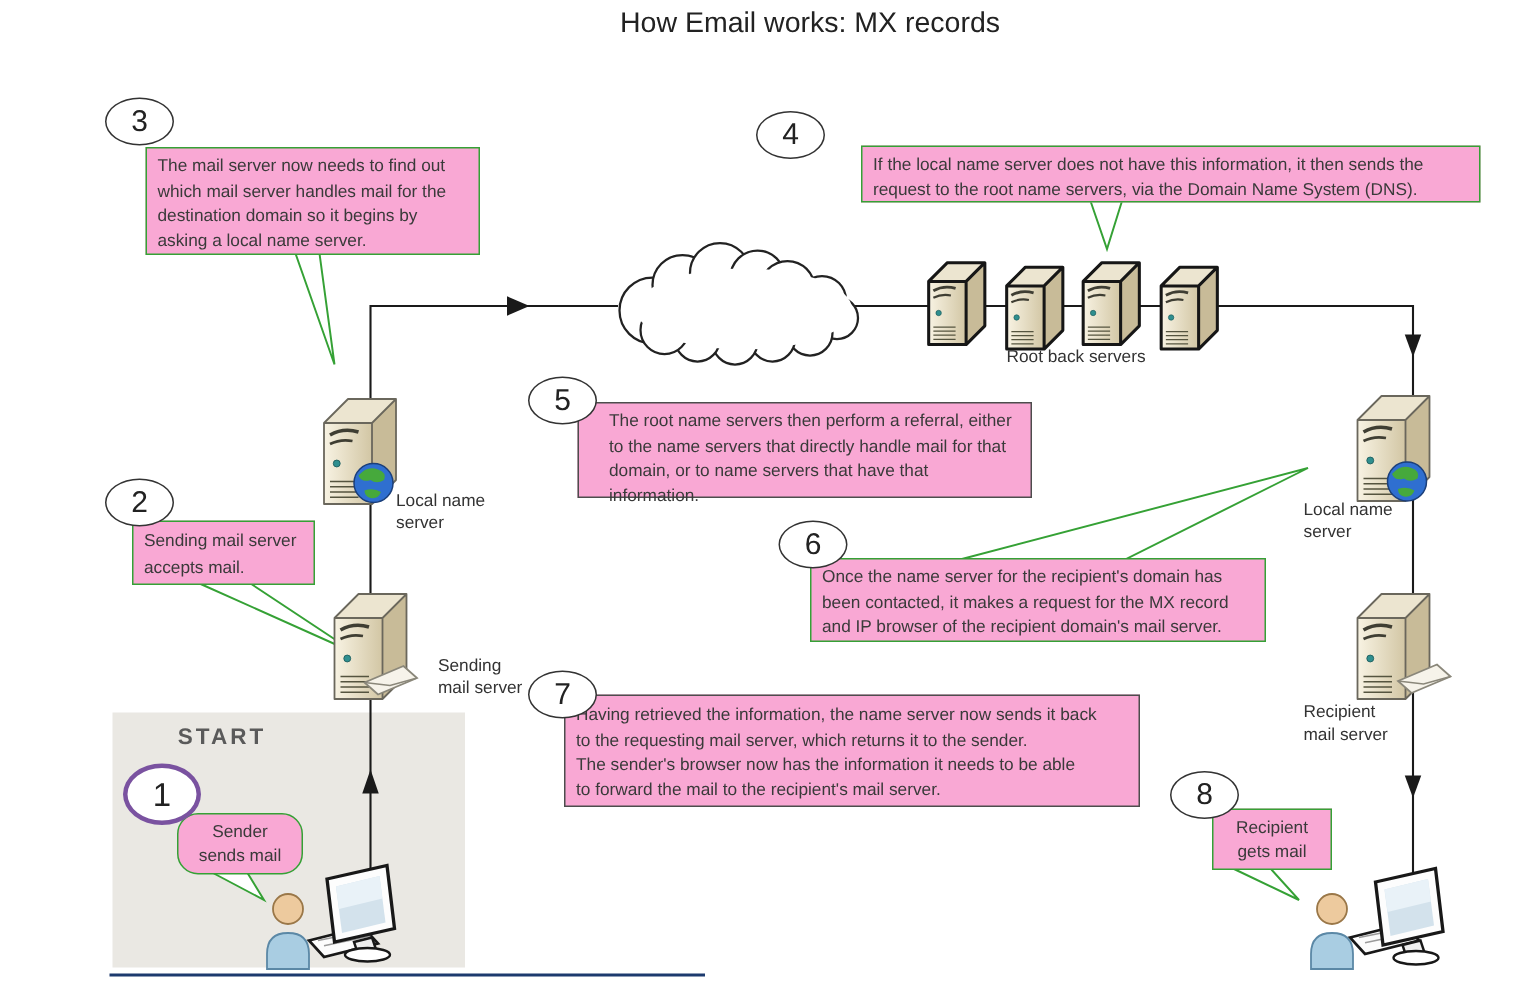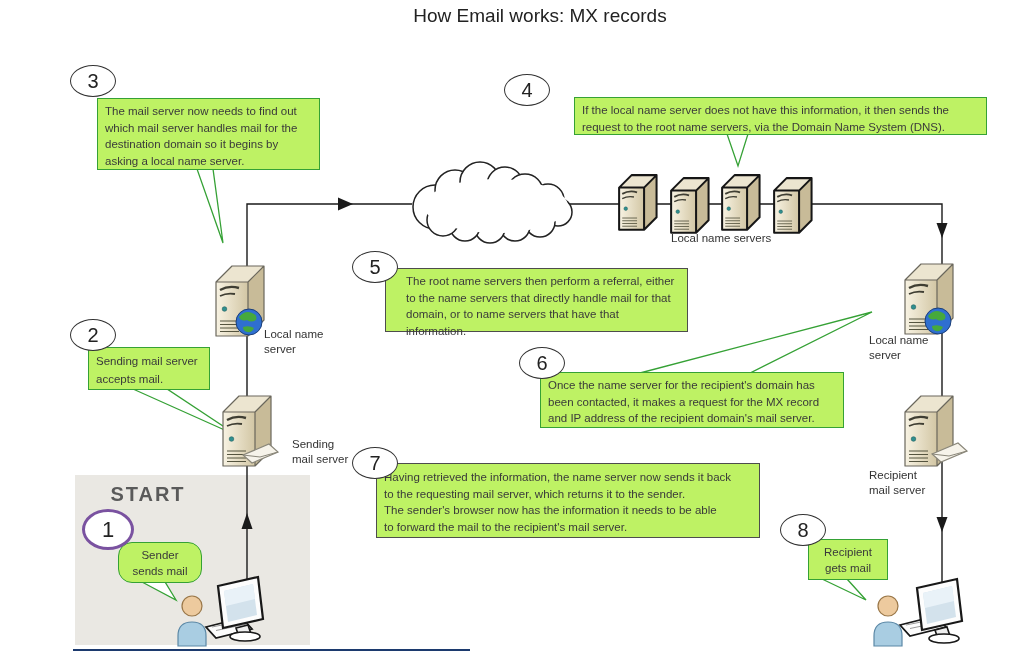--- a/index.html
+++ b/index.html
@@ -1,24 +1,24 @@
 <!DOCTYPE html>
 <html><head>
 <meta charset="utf-8">
 <style>
   html,body{margin:0;padding:0;background:#fff;}
   #canvas{position:relative;width:1020px;height:656px;background:#fff;overflow:hidden;
           font-family:"Liberation Sans",sans-serif;}
   .abs{position:absolute;}
   #start-zone{left:75px;top:475px;width:235px;height:170px;background:#eae8e3;z-index:0;}
-  #start-label{left:73px;top:483px;width:150px;text-align:center;font-size:20px;font-weight:bold;
+  #start-label{left:73px;top:483px;width:150px;text-align:center;font-size:15px;font-weight:bold;
                color:#5a5a5a;letter-spacing:2px;z-index:2;}
   #svg-layer{left:0;top:0;z-index:1;}
   #page-title{left:40px;top:5px;width:1000px;text-align:center;font-size:19px;color:#222;z-index:2;}
-  .callout-box{background:#bef264;border:1.4px solid #35a135;color:#3a3a3a;font-size:11.5px;
+  .callout-box{background:#f9a8d4;border:1.4px solid #35a135;color:#3a3a3a;font-size:11.5px;
                line-height:16.5px;padding:4px 7px;white-space:pre-line;z-index:2;box-sizing:border-box;}
   .callout-box.dark{border-color:#4d4d4d;}
   .num-ellipse{background:#fff;border:1.6px solid #333;border-radius:50%;display:flex;
                align-items:center;justify-content:center;font-size:20px;color:#222;z-index:3;box-sizing:border-box;}
   .diagram-label{font-size:11.5px;line-height:15px;color:#333;white-space:pre-line;z-index:2;}
   #callout-1-number{border:3.5px solid #7a52a0;font-size:22px;}
   #callout-3-box{left:97px;top:98px;width:223px;height:72px;}
   #callout-4-box{left:530px;top:97px;width:413px;height:38px;margin-left:44px;}
   #callout-5-box{left:385px;top:268px;width:303px;height:64px;padding-left:20px;}
   #callout-6-box{left:540px;top:372px;width:304px;height:56px;}
@@ -149,36 +149,36 @@
 which mail server handles mail for the
 destination domain so it begins by
 asking a local name server.</div>
   <div id="callout-4-box" class="abs callout-box">If the local name server does not have this information, it then sends the
 request to the root name servers, via the Domain Name System (DNS).</div>
   <div id="callout-5-box" class="abs callout-box dark">The root name servers then perform a referral, either
 to the name servers that directly handle mail for that
 domain, or to name servers that have that information.</div>
   <div id="callout-6-box" class="abs callout-box">Once the name server for the recipient's domain has
 been contacted, it makes a request for the MX record
-and IP address of the recipient domain's mail server.</div>
+and IP browser of the recipient domain's mail server.</div>
   <div id="callout-7-box" class="abs callout-box dark">Having retrieved the information, the name server now sends it back
 to the requesting mail server, which returns it to the sender.
 The sender's browser now has the information it needs to be able
 to forward the mail to the recipient's mail server.</div>
   <div id="callout-2-box" class="abs callout-box">Sending mail server
 accepts mail.</div>
   <div id="callout-1-box" class="abs callout-box">Sender
 sends mail</div>
   <div id="callout-8-box" class="abs callout-box">Recipient
 gets mail</div>
 
   <div class="abs diagram-label" style="left:264px;top:327px;">Local name
 server</div>
   <div class="abs diagram-label" style="left:292px;top:437px;">Sending
 mail server</div>
-  <div class="abs diagram-label" style="left:671px;top:231px;">Local name servers</div>
+  <div class="abs diagram-label" style="left:671px;top:231px;">Root back servers</div>
   <div class="abs diagram-label" style="left:869px;top:333px;">Local name
 server</div>
   <div class="abs diagram-label" style="left:869px;top:468px;">Recipient
 mail server</div>
 
   <div id="bottom-border-line" class="abs"></div>
 </div>
 
 </body></html>

